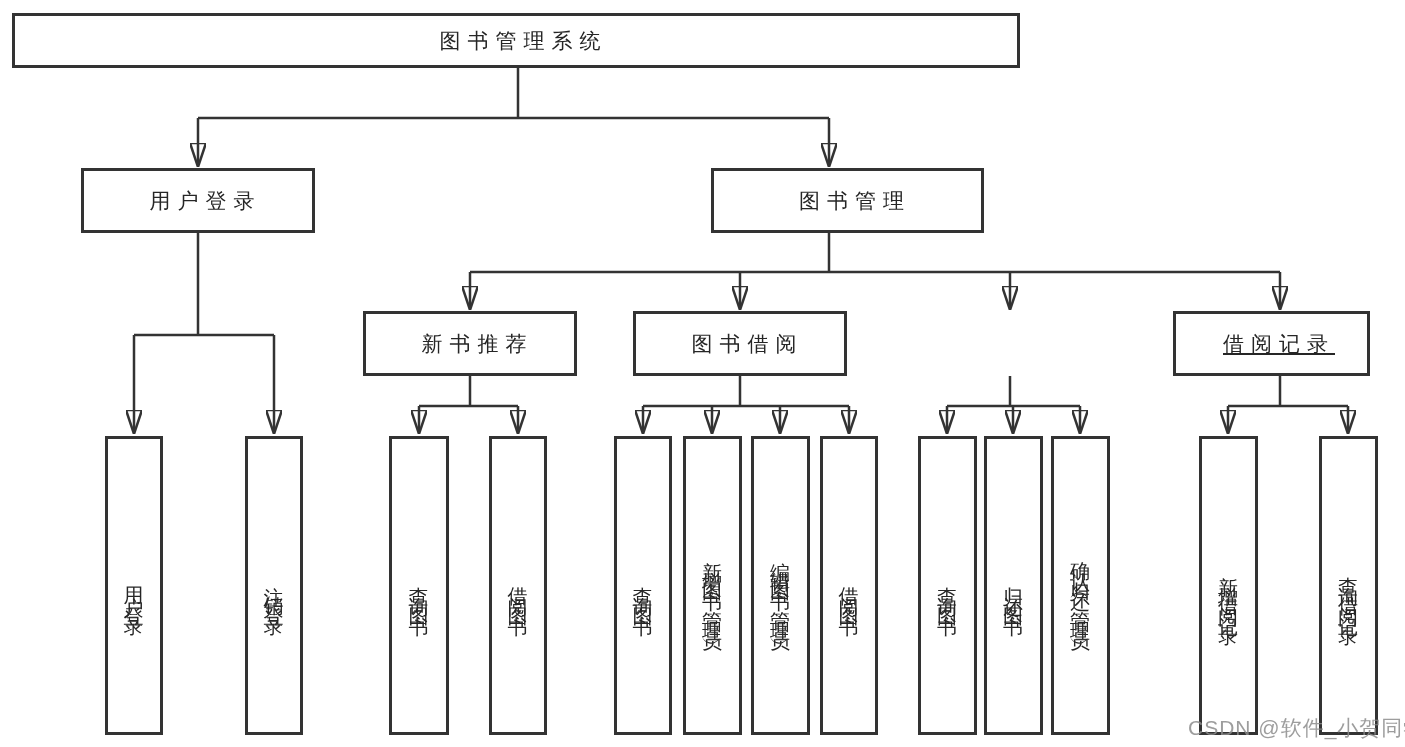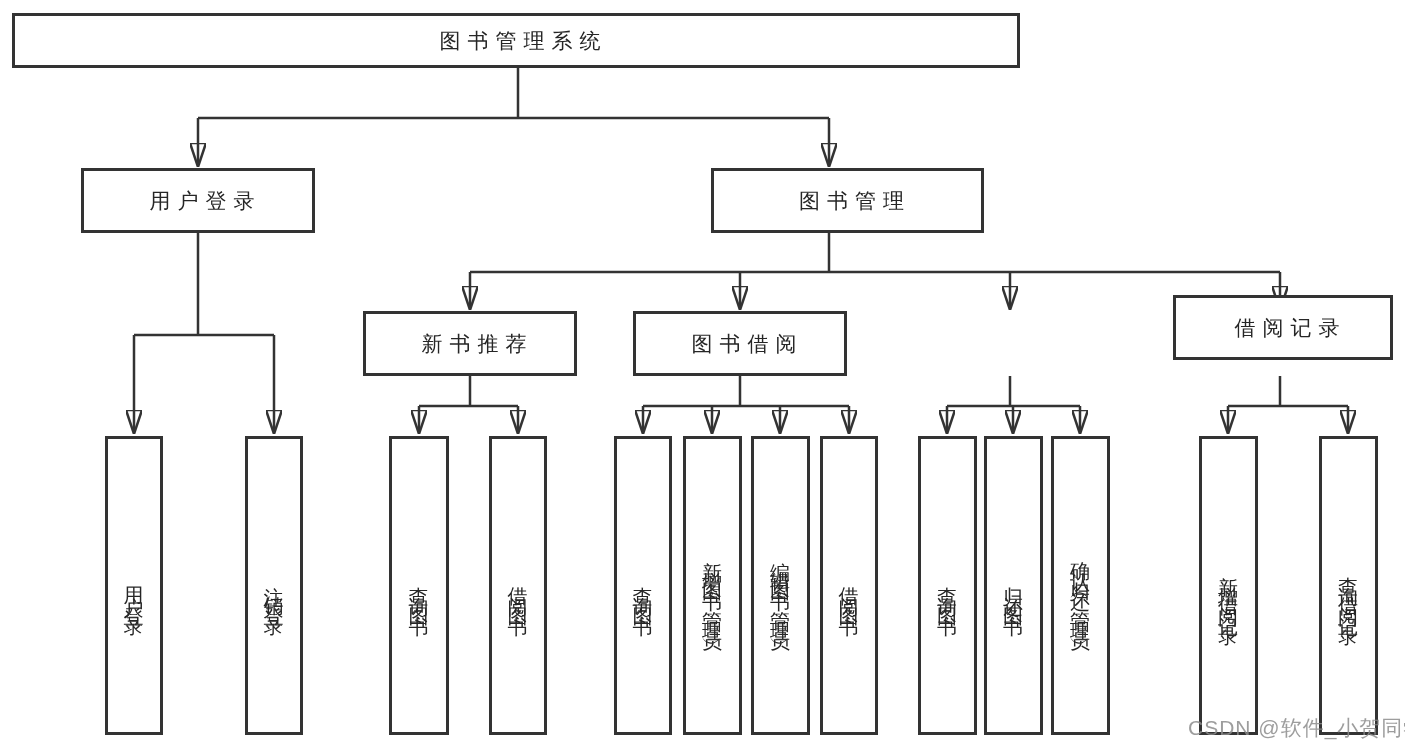--- a/index.html
+++ b/index.html
@@ -70,21 +70,21 @@
     <path d="M1348 406 V432" marker-end="url(#ah)"></path>
   </svg>
 
   <div class="node h-node" style="left:12px;top:13px;width:1008px;height:55px;">图书管理系统</div>
 
   <div class="node h-node" style="left:81px;top:168px;width:234px;height:65px;">用户登录</div>
   <div class="node h-node" style="left:711px;top:168px;width:273px;height:65px;">图书管理</div>
 
   <div class="node h-node" style="left:363px;top:311px;width:214px;height:65px;">新书推荐</div>
   <div class="node h-node" style="left:633px;top:311px;width:214px;height:65px;">图书借阅</div>
-  <div class="node h-node" style="left:1173px;top:295px;width:220px;height:65px;">借阅记录</div>
+  <div class="node h-node" style="left:1173px;top:311px;width:197px;height:65px;text-decoration:underline;">借阅记录</div>
 
   <div class="node v-node" style="left:105px;top:436px;width:58px;height:299px;">用户登录</div>
   <div class="node v-node" style="left:245px;top:436px;width:58px;height:299px;">注销登录</div>
 
   <div class="node v-node" style="left:389px;top:436px;width:60px;height:299px;">查询图书</div>
   <div class="node v-node" style="left:489px;top:436px;width:58px;height:299px;">借阅图书</div>
 
   <div class="node v-node" style="left:614px;top:436px;width:58px;height:299px;">查询图书</div>
   <div class="node v-node" style="left:683px;top:436px;width:59px;height:299px;">新增图书（管理员）</div>
   <div class="node v-node" style="left:751px;top:436px;width:59px;height:299px;">编辑图书（管理员）</div>

